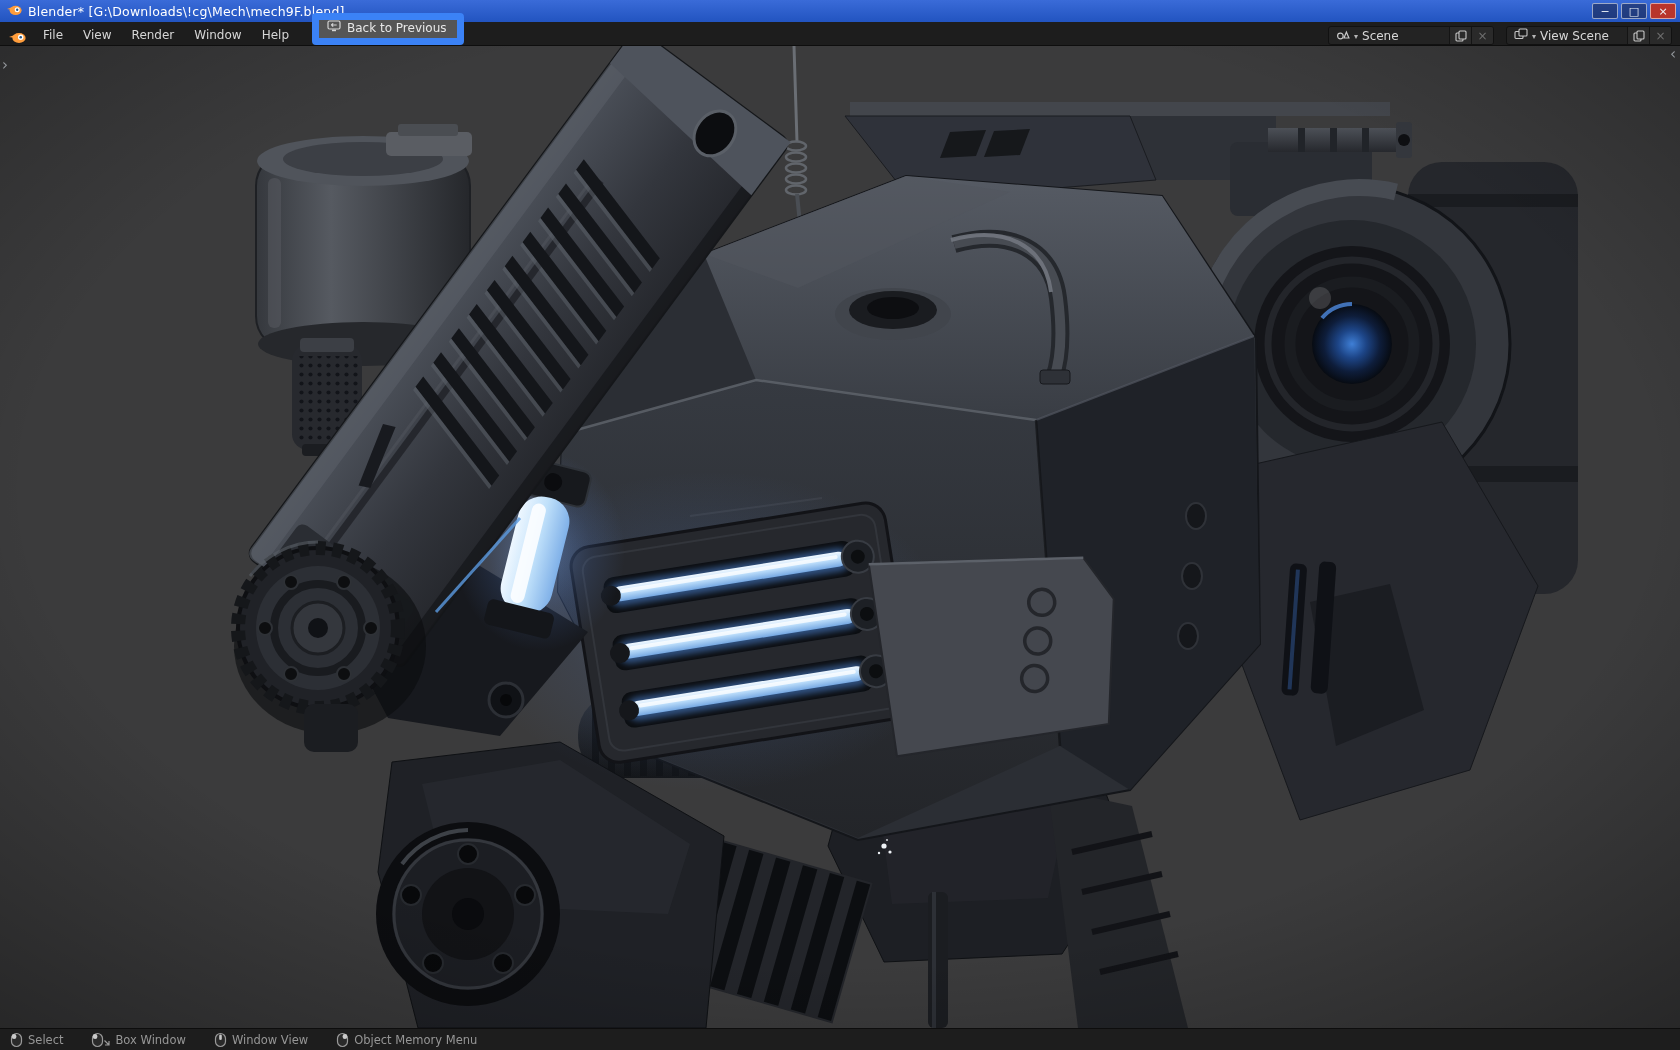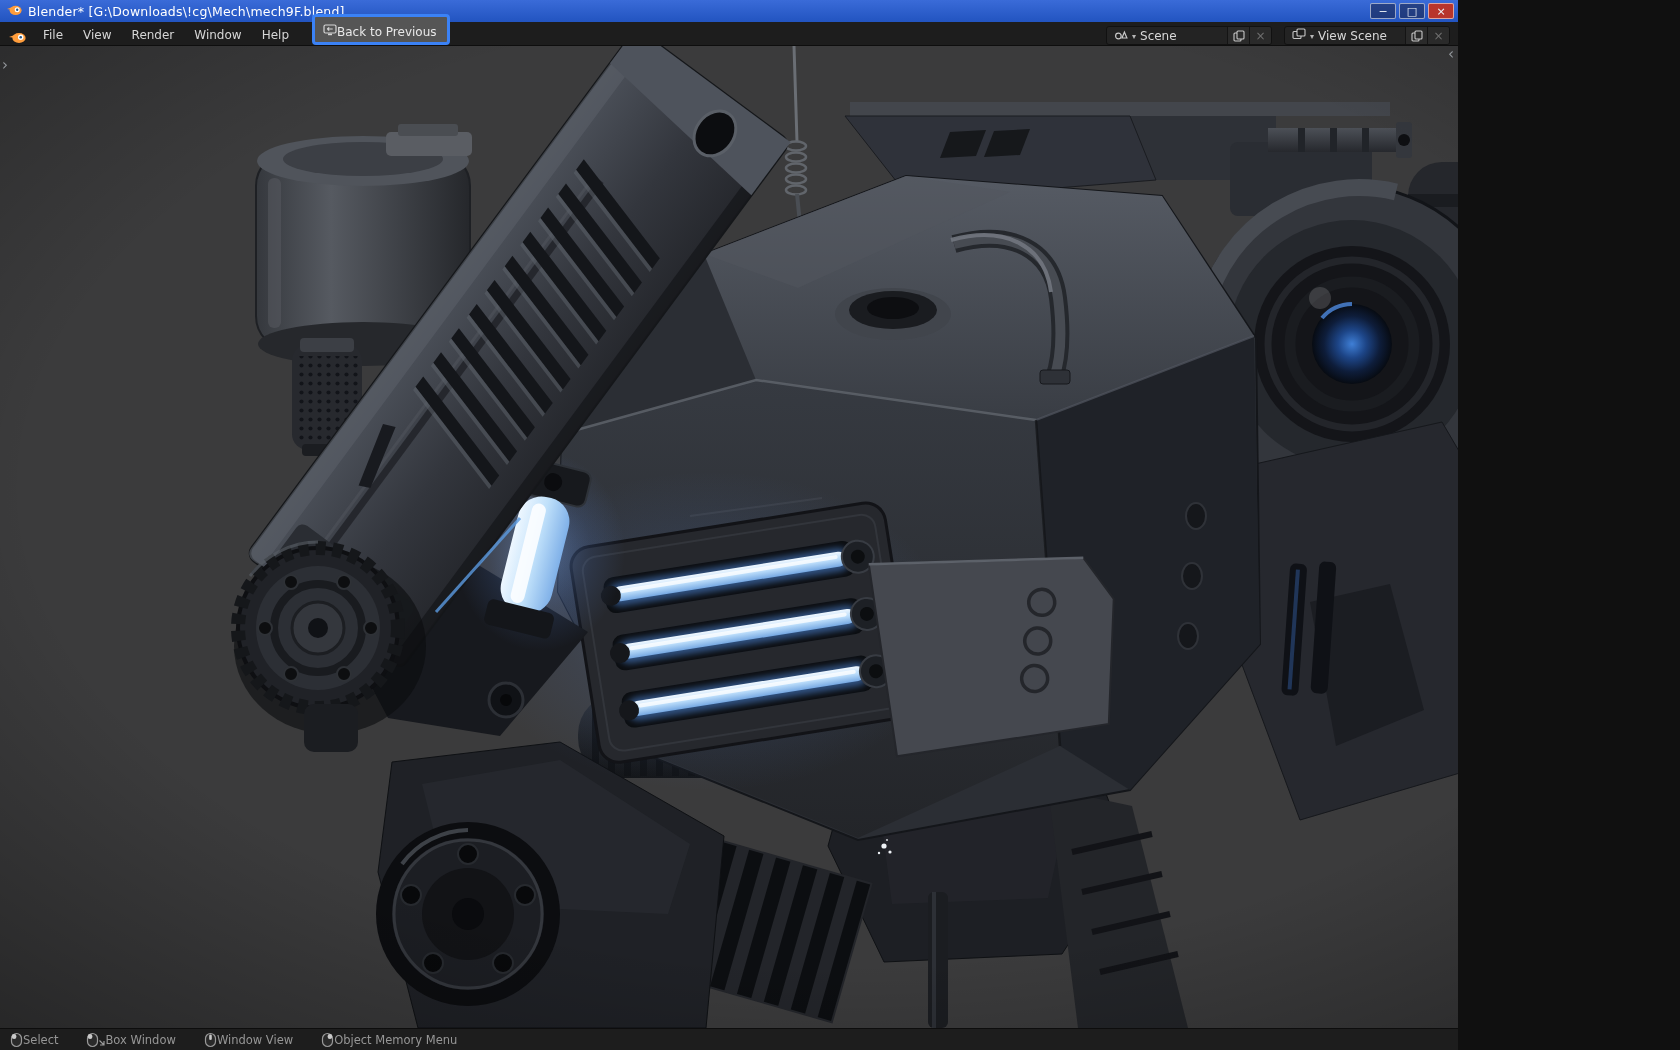--- a/index.html
+++ b/index.html
@@ -1,55 +1,55 @@
 <!DOCTYPE html>
 <html style="--titlebar: #2254c0; --titlebar-hi: #3a6bd8; --chrome: #1d1d1d; --viewport-bg: #3b3b3c; --text: #d6d6d6; --dim-text: #969696; --glow-blue: #9ecbff; --mech-dark: #1d1f24; --mech-mid: #2c2f35; --mech-light: #4a4e56;"><head>
 <meta charset="utf-8">
 <style>
   *{margin:0;padding:0;box-sizing:border-box}
   html,body{width:1680px;height:1050px;overflow:hidden;background:#101010;
     font-family:"DejaVu Sans","Liberation Sans",sans-serif;}
-  .window{width:1458px;height:1050px;display:flex;flex-direction:column;background:var(--chrome,#1d1d1d);}
+  .window{width:1680px;height:1050px;display:flex;flex-direction:column;background:var(--chrome,#1d1d1d);}
 
   
   .titlebar{height:22px;flex:0 0 22px;display:flex;align-items:center;gap:6px;padding:0 4px 0 6px;
     background:linear-gradient(180deg,var(--titlebar-hi,#3a6bd8),var(--titlebar,#2254c0));}
   .title-text{color:#ffffff;font-size:12.5px;letter-spacing:.2px;white-space:nowrap;}
   .win-controls{margin-left:auto;display:flex;gap:3px;}
   .winbtn{width:26px;height:16px;font-size:11px;line-height:1;color:#eef2f7;background:rgba(25,35,70,.55);
     border:1px solid rgba(255,255,255,.55);border-radius:2px;display:flex;align-items:center;justify-content:center;cursor:default;}
   .winbtn.close{background:#b8352c;}
 
   
   .menubar{height:24px;flex:0 0 24px;display:flex;align-items:flex-end;background:var(--chrome,#1d1d1d);
     border-bottom:1px solid #0e0e0e;padding:0 8px 0 6px;color:var(--text,#d6d6d6);font-size:12px;gap:2px;}
   .logo-wrap{display:flex;align-items:center;padding:0 6px 0 2px;}
   .menu-item{padding:3px 9px;border-radius:3px;cursor:default;}
-  .back-btn{margin-left:12px;display:flex;align-items:center;background:#555555;border:3px solid #3b82f6;
-    border-radius:4px;color:#e8e8e8;font-size:12px;padding:7px 10px 3px 8px;cursor:default;}
+  .back-btn{margin-left:12px;display:flex;align-items:center;gap:6px;background:#555555;border:7px solid #3b82f6;
+    border-radius:4px;color:#e8e8e8;font-size:12px;padding:0 10px 3px 8px;cursor:default;}
   .header-right{margin-left:auto;display:flex;align-items:center;gap:12px;}
   .sel-group{display:flex;align-items:stretch;background:#232323;border:1px solid #111111;border-radius:3px;height:19px;overflow:hidden;}
   .sel-main{display:flex;align-items:center;gap:4px;padding:0 7px;min-width:120px;}
   .sel-label{font-size:12px;color:#d8d8d8;white-space:nowrap;}
   .caret{font-size:8px;color:#b5b5b5;transform:translateY(1px);}
   .mini-btn{display:flex;align-items:center;justify-content:center;width:22px;border:none;border-left:1px solid #141414;
     color:#c9c9c9;background:#2a2a2a;font-size:12px;cursor:default;}
   .mini-btn.dim{color:#6f6f6f;}
 
   
   .viewport{position:relative;flex:1 1 auto;background:var(--viewport-bg,#3b3b3c);overflow:hidden;}
   .viewport svg{display:block;}
   .vp-arrow{position:absolute;color:#a6abb0;font-size:15px;line-height:1;opacity:.85;cursor:default;}
   .vp-arrow.left{left:2px;top:12px;}
   .vp-arrow.right{right:4px;top:1px;}
 
   
   .statusbar{height:22px;flex:0 0 22px;display:flex;align-items:center;background:var(--chrome,#1d1d1d);
     border-top:1px solid #0d0d0d;padding:0 10px;color:var(--dim-text,#969696);font-size:11.5px;gap:28px;}
-  .hint{display:flex;align-items:center;white-space:nowrap;}
+  .hint{display:flex;align-items:center;gap:5px;white-space:nowrap;}
   .stats{margin-left:auto;white-space:nowrap;color:var(--dim-text,#969696);}
   button{font-family:inherit}
 </style>
 </head>
 <body>
 
 <div class="window">
 
   <header class="titlebar">
     <span>

